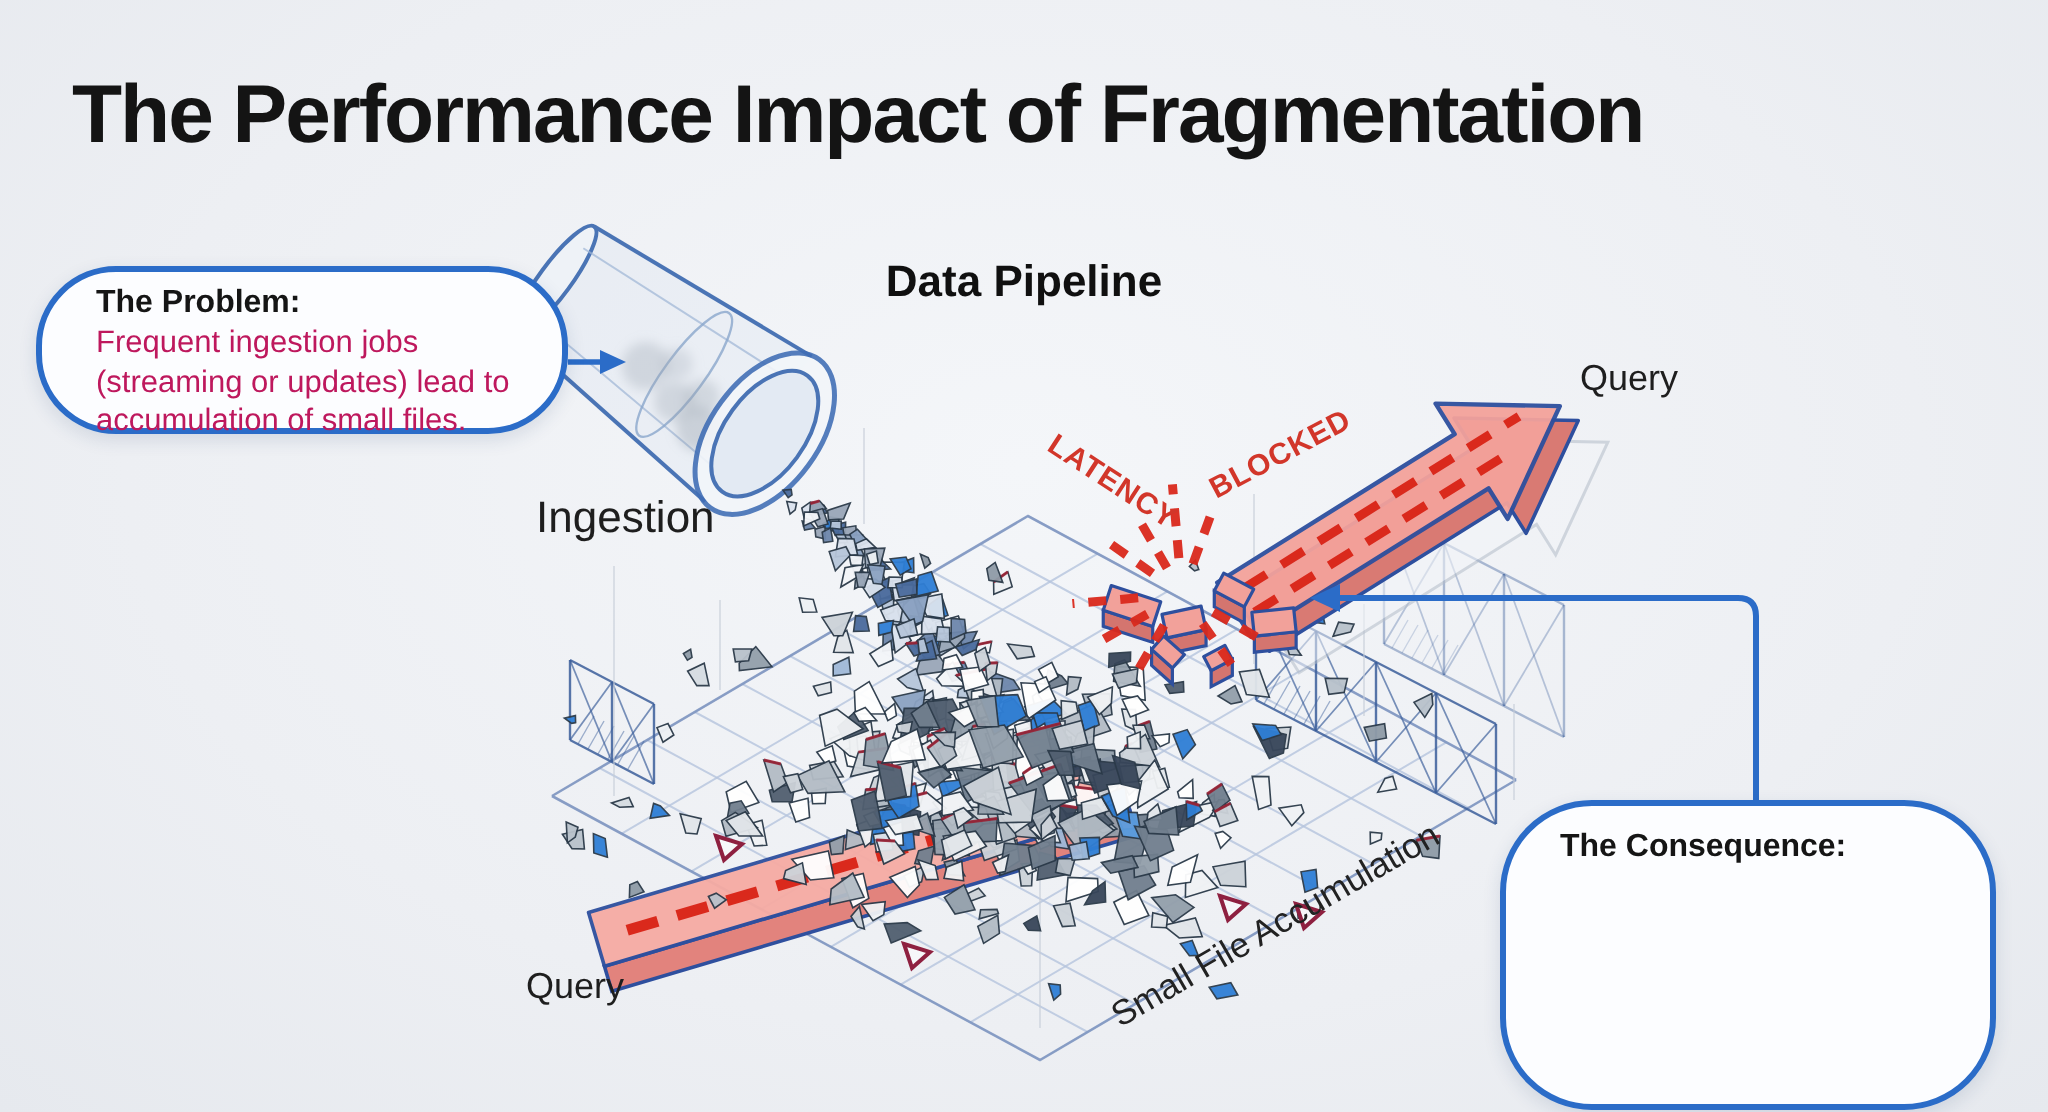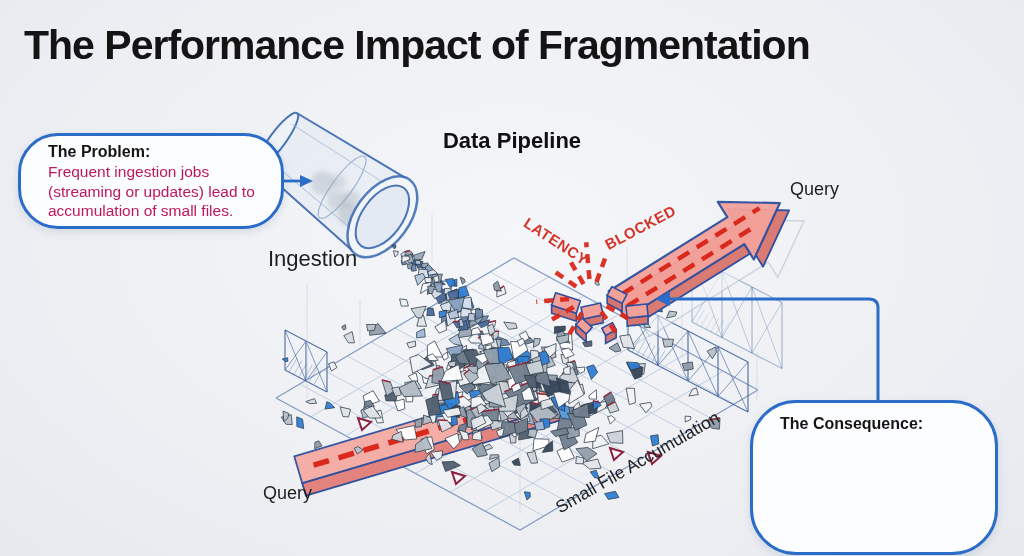--- a/index.html
+++ b/index.html
@@ -1,36 +1,36 @@
 <!DOCTYPE html>
 <html><head>
 <meta charset="utf-8">
 <style>
   html,body{margin:0;padding:0;background:#e7e9ed;}
   .stage{position:relative;width:1024px;height:556px;overflow:hidden;
     background:radial-gradient(ellipse at 50% 42%, #f4f6f9 0%, #edeff3 62%, #e6e9ee 100%);
     font-family:"Liberation Sans",sans-serif;}
   svg.art{position:absolute;left:0;top:0;}
-  .title{position:absolute;left:24px;top:22px;margin:0;font-size:41px;font-weight:bold;
+  .title{position:absolute;left:24px;top:22px;margin:12px;font-size:41px;font-weight:bold;
     letter-spacing:-1px;color:#141414;}
   .subtitle{position:absolute;left:0;top:128px;width:100%;text-align:center;
     font-size:22px;font-weight:bold;color:#101010;}
   .lbl{position:absolute;font-size:22px;color:#1e1e1e;}
   .lbl-ingestion{left:268px;top:246px;}
   .lbl-query-b{left:263px;top:483px;font-size:18px;}
   .lbl-query-t{left:790px;top:179px;font-size:18px;}
   .lbl-accum{left:552px;top:500px;transform:rotate(-30deg);transform-origin:0 0;
     font-size:17.5px;color:#222;}
   .alert{position:absolute;font-weight:bold;font-size:15px;color:#d2362a;
     letter-spacing:.5px;transform-origin:0 0;}
   .lbl-latency{left:530px;top:214px;transform:rotate(33deg);}
   .lbl-blocked{left:602px;top:238px;transform:rotate(-28deg);}
   .callout{position:absolute;background:#fcfdff;border:3px solid #2b6cc8;
     box-shadow:0 3px 9px rgba(30,60,110,.13);color:#262626;box-sizing:border-box;}
-  .co-problem{left:18px;top:133px;width:266px;height:96px;border-radius:40px;
+  .co-problem{left:18px;top:133px;width:266px;height:84px;border-radius:40px;
     padding:6px 8px 6px 27px;}
   .co-consequence{left:750px;top:400px;width:248px;height:155px;border-radius:46px;
     padding:11px 8px 11px 27px;}
   .co-head{font-weight:bold;font-size:16px;line-height:1.25;color:#151515;}
   .co-body{font-size:15.5px;line-height:1.26;white-space:pre;color:#be185d;}
 </style>
 </head>
 <body>
 
 <div class="stage">

